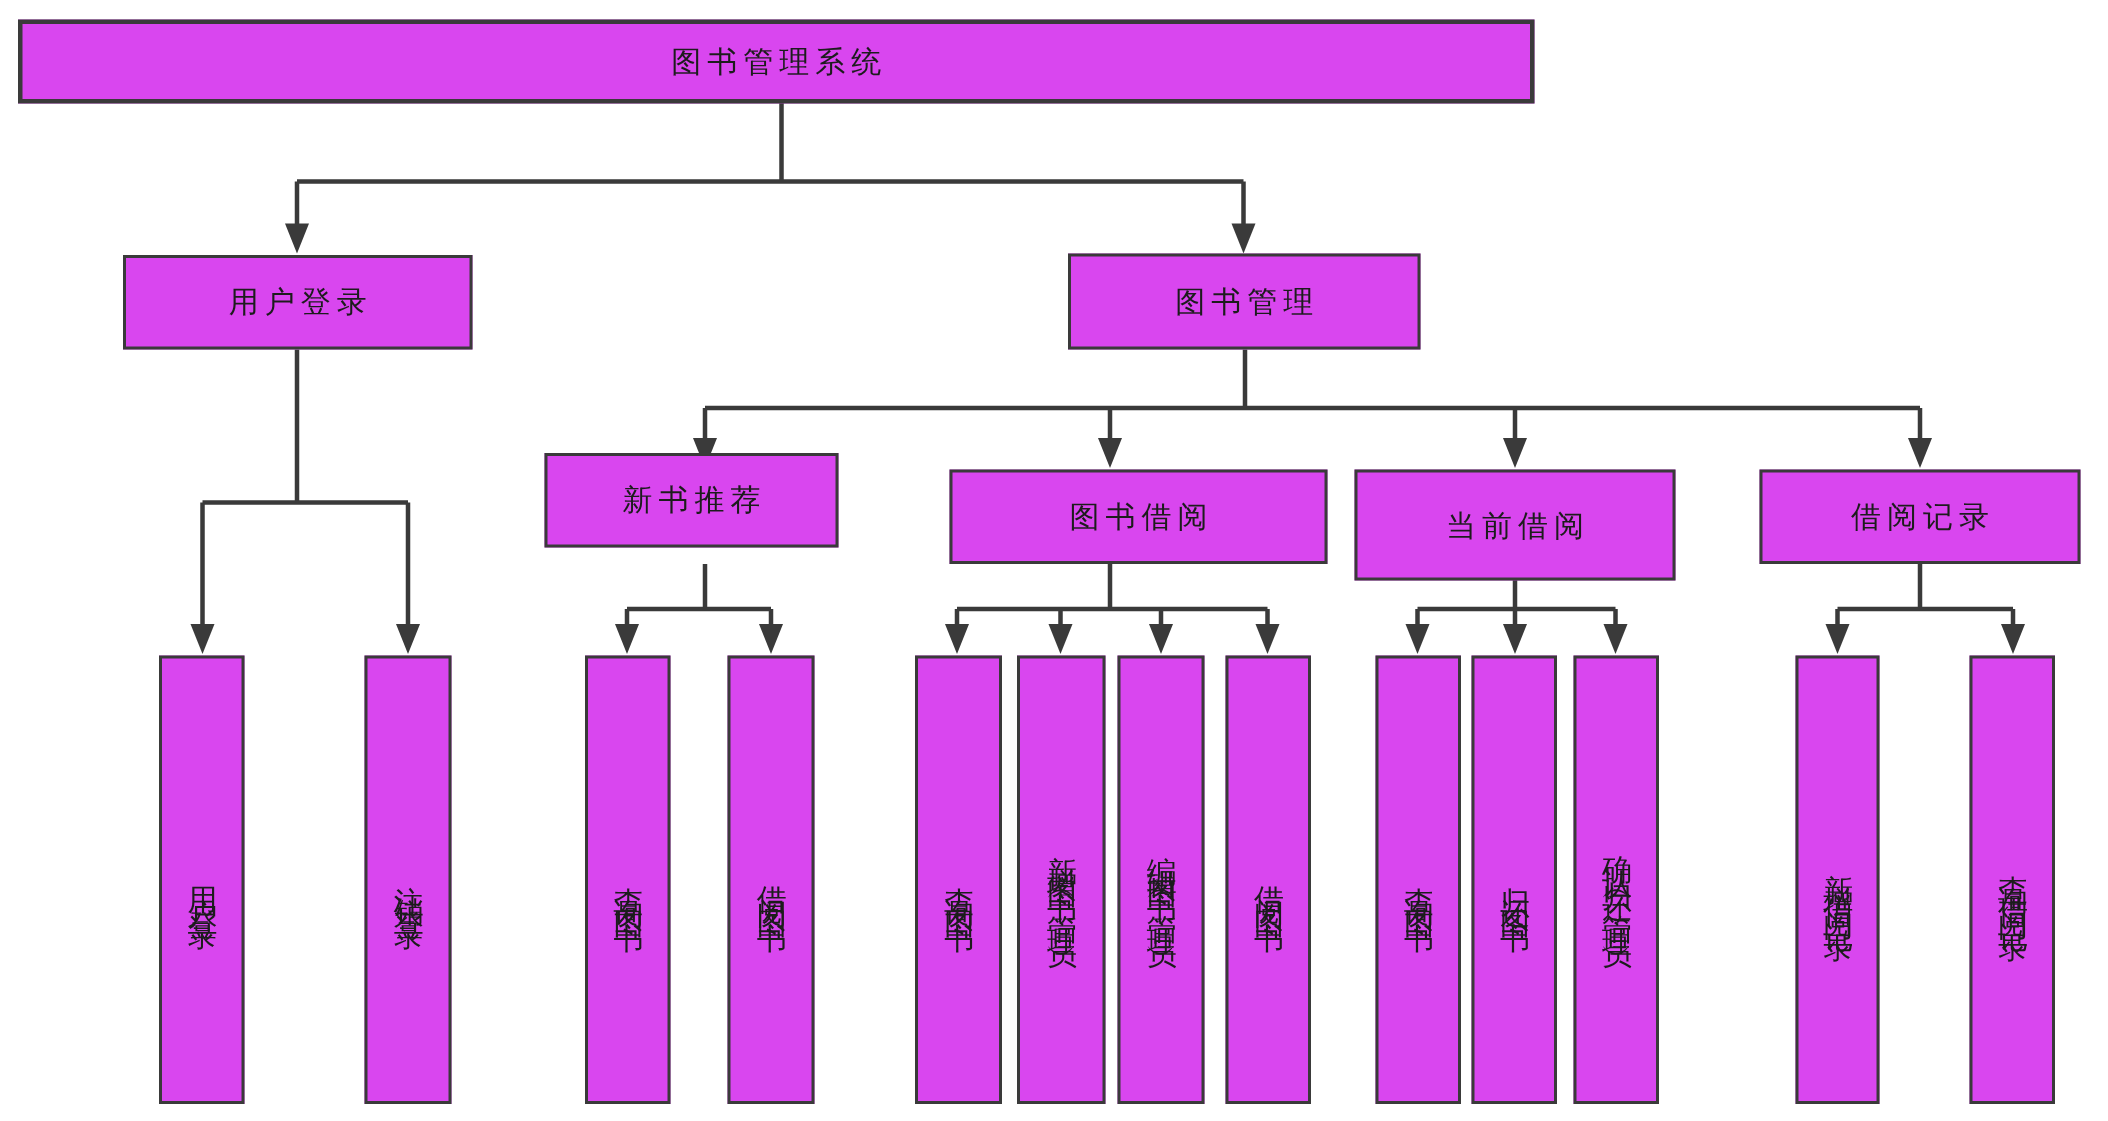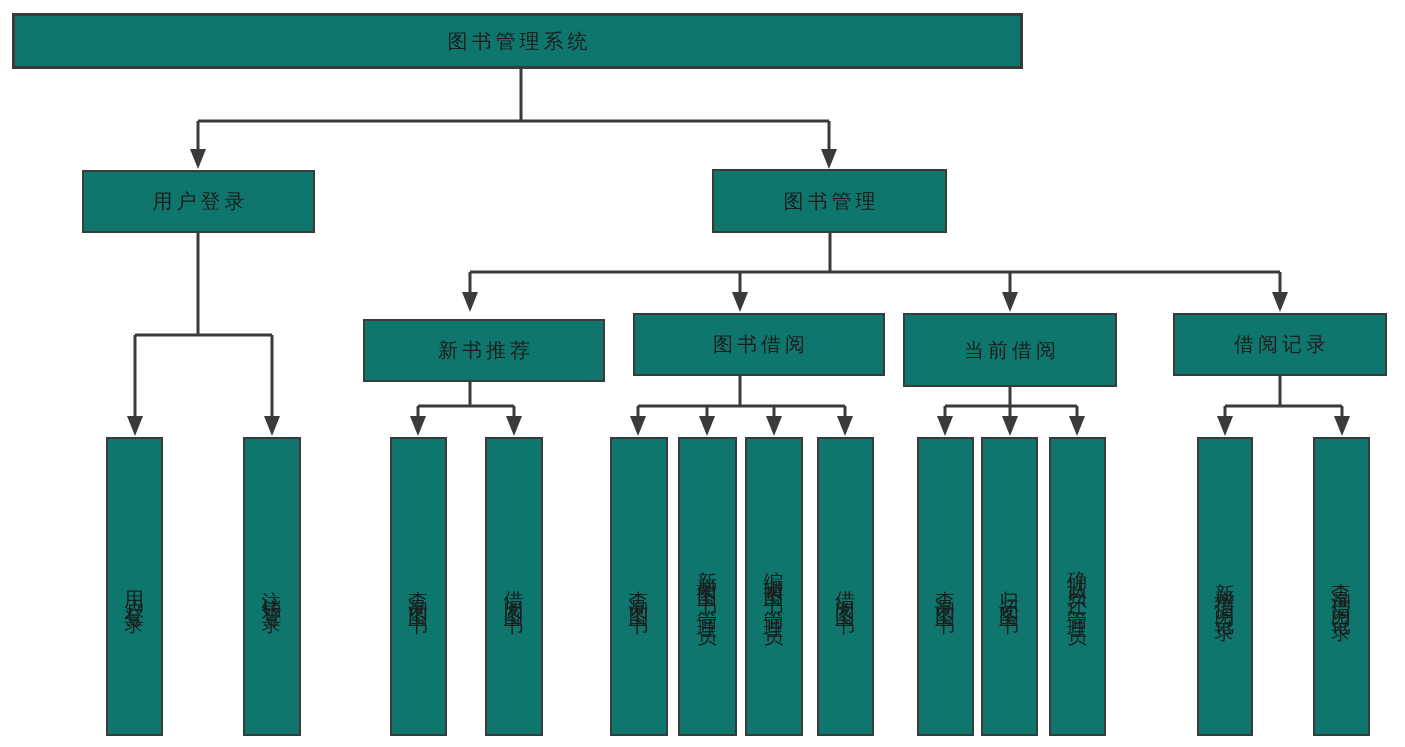--- a/index.html
+++ b/index.html
@@ -17,21 +17,21 @@
   }
   .connectors {
     position: absolute;
     left: 0; top: 0;
     z-index: 1;
   }
   .box {
     position: absolute;
     box-sizing: border-box;
     border: 2.5px solid #3a3a3a;
-    background: #0f766e;
+    background: #d946ef;
     display: flex;
     align-items: center;
     justify-content: center;
     color: #1c1c1c;
     font-size: 20px;
     z-index: 2;
   }
   .hbox {
     letter-spacing: 4px;
     padding-left: 4px; 
@@ -97,21 +97,21 @@
       <polygon points="1217,416 1233,416 1225,436"></polygon>
       <polygon points="1334,416 1350,416 1342,436"></polygon>
     </g>
   </svg>
 
   <div class="box hbox" style="left:12px; top:13px; width:1011px; height:56px; border-width:3px;">图书管理系统</div>
 
   <div class="box hbox" style="left:82px; top:170px; width:233px; height:63px;">用户登录</div>
   <div class="box hbox" style="left:712px; top:169px; width:235px; height:64px;">图书管理</div>
 
-  <div class="box hbox" style="left:363px; top:319px; width:242px; height:63px;">新书推荐</div>
+  <div class="box hbox" style="left:363px; top:302px; width:196px; height:63px;">新书推荐</div>
   <div class="box hbox" style="left:633px; top:313px; width:252px; height:63px;">图书借阅</div>
   <div class="box hbox" style="left:903px; top:313px; width:214px; height:74px;">当前借阅</div>
   <div class="box hbox" style="left:1173px; top:313px; width:214px; height:63px;">借阅记录</div>
 
   <div class="box vbox" style="left:106px; top:437px; width:57px; height:299px;">用户登录</div>
   <div class="box vbox" style="left:243px; top:437px; width:58px; height:299px;">注销登录</div>
 
   <div class="box vbox" style="left:390px; top:437px; width:57px; height:299px;">查询图书</div>
   <div class="box vbox" style="left:485px; top:437px; width:58px; height:299px;">借阅图书</div>
 

